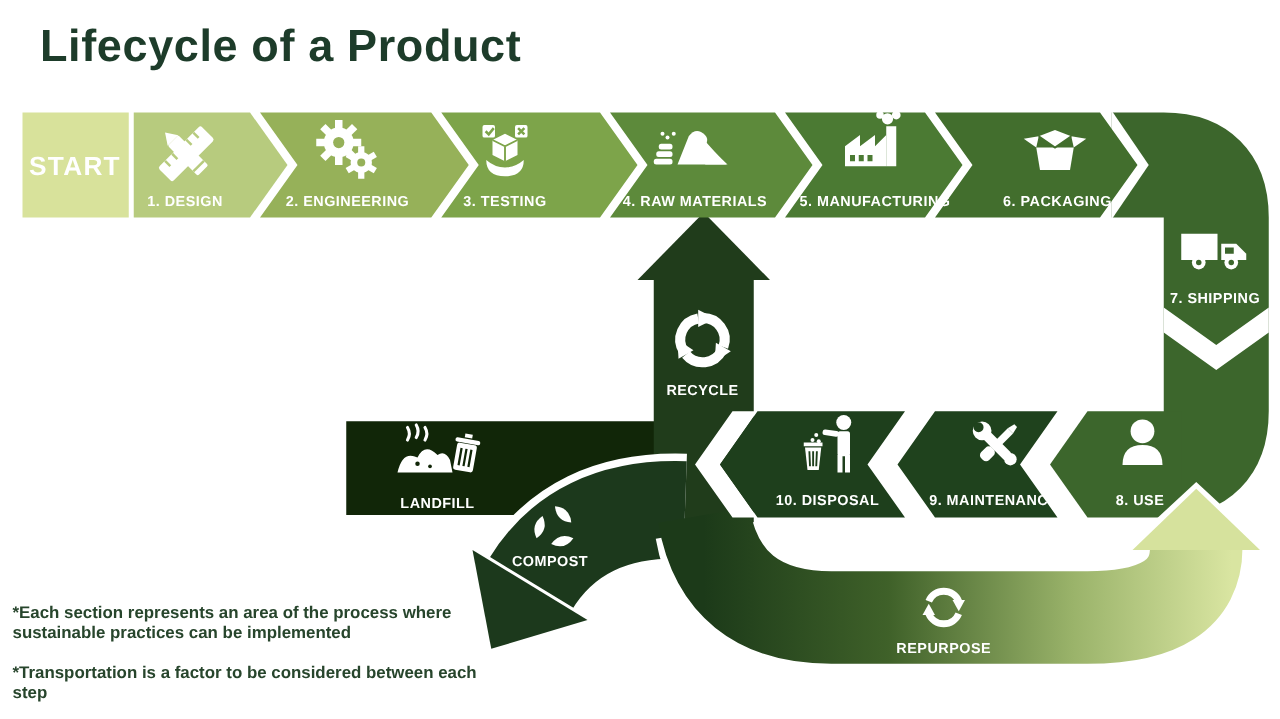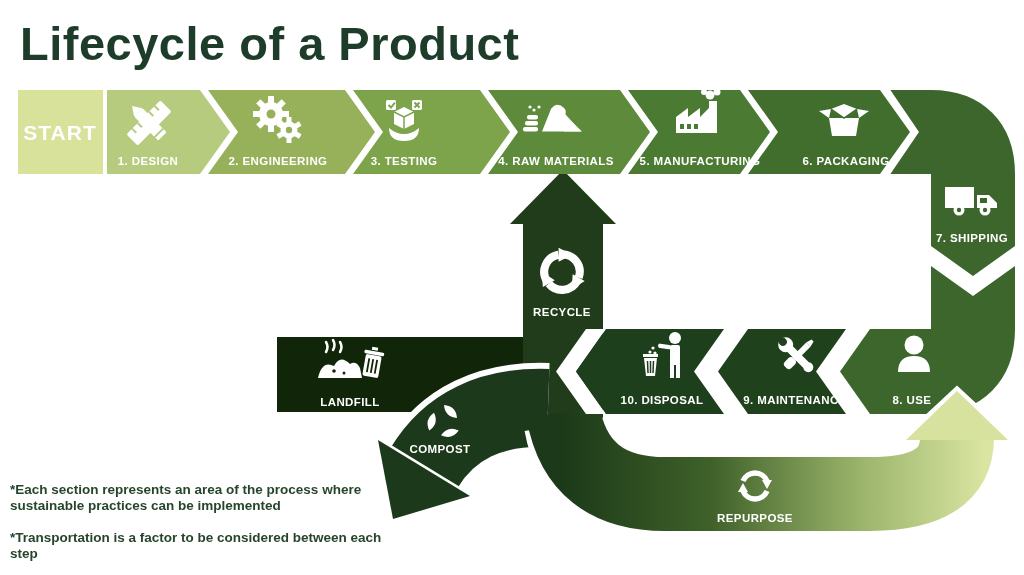--- a/index.html
+++ b/index.html
@@ -1,19 +1,19 @@
 <!DOCTYPE html>
 <html><head>
 <meta charset="utf-8">
 <style>
   html,body{margin:0;padding:0;background:#fff;}
   #canvas{position:relative;width:1024px;height:575px;background:#ffffff;overflow:hidden;
           font-family:"Liberation Sans","DejaVu Sans",sans-serif;}
   #diagram{position:absolute;left:0;top:0;}
-  .page-title{position:absolute;left:20px;top:16px;font-size:47px;font-weight:bold;
+  .page-title{position:absolute;left:32px;top:16px;font-size:36px;font-weight:bold;
               color:#1d3c2a;letter-spacing:.5px;}
   .footnote{position:absolute;left:10px;width:372px;font-size:13.5px;font-weight:bold;
             color:#27452c;line-height:1.22;}
   #footnote-1{top:482px;}
   #footnote-2{top:530px;}
   text{font-family:"Liberation Sans","DejaVu Sans",sans-serif;font-weight:bold;fill:#ffffff;}
   .step-label{font-size:11.5px;letter-spacing:.4px;}
   .start-label{font-size:21px;letter-spacing:1px;}
 </style>
 </head>

